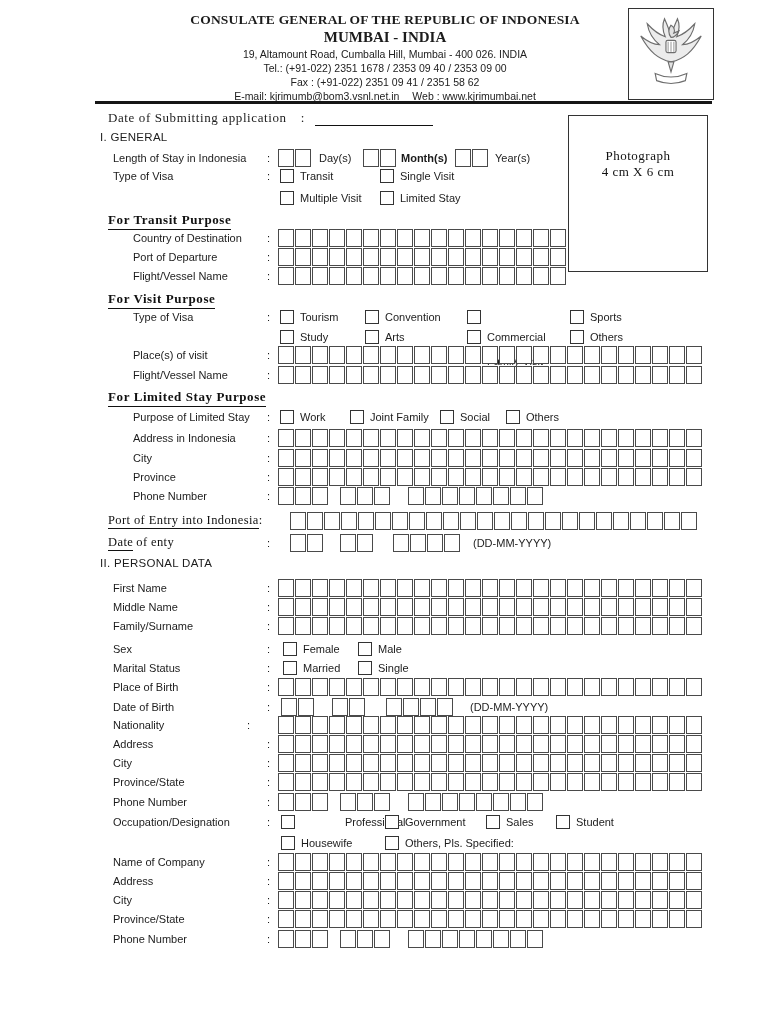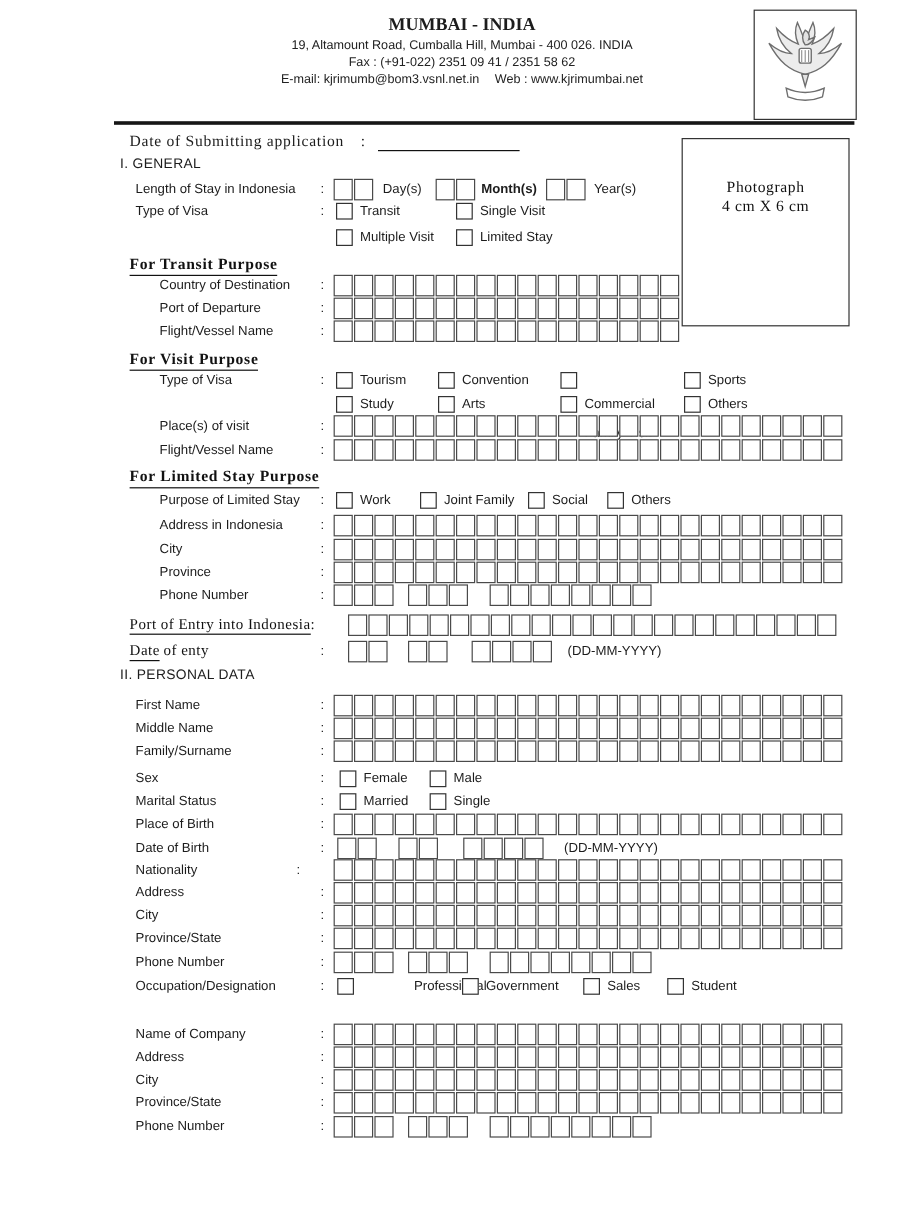--- a/index.html
+++ b/index.html
@@ -42,22 +42,24 @@
         font-family:"Liberation Serif",serif;font-size:13px;letter-spacing:.6px;}
   .submit-colon{margin:0 10px 0 14px;}
   .blank-line{display:inline-block;width:118px;border-bottom:1.4px solid #111;height:14px;}
 </style>
 </head>
 <body>
 
 <div class="page">
 
   <div class="hdr">
+    <div class="hdr-org">CONSULATE GENERAL OF THE REPUBLIC OF INDONESIA</div>
     <div class="hdr-city">MUMBAI - INDIA</div>
     <div class="hdr-line">19, Altamount Road, Cumballa Hill, Mumbai - 400 026. INDIA</div>
+    <div class="hdr-line">Tel.: (+91-022) 2351 1678 / 2353 09 40 / 2353 09 00</div>
     <div class="hdr-line">Fax : (+91-022) 2351 09 41 / 2351 58 62</div>
     <div class="hdr-contact">
       <span>E-mail: kjrimumb@bom3.vsnl.net.in</span>
       <span style="margin-left:10px;">Web :  www.kjrimumbai.net</span>
     </div>
   </div>
 
   <div class="emblem-box">
     <svg width="72" height="80" viewBox="0 0 100 110">
       <g fill="#ececec" stroke="#6e6e6e" stroke-width="1.6">
@@ -781,20 +783,26 @@
     <span class="colon">:</span>
     <span class="cb" style="left:186px;"></span>
     <span class="cbl" style="left:206px;padding-left:44px;">Professional</span>
     <span class="cb" style="left:290px;"></span>
     <span class="cbl" style="left:310px;">Government</span>
     <span class="cb" style="left:391px;"></span>
     <span class="cbl" style="left:411px;">Sales</span>
     <span class="cb" style="left:461px;"></span>
     <span class="cbl" style="left:481px;">Student</span>
   </div>
+  <div class="row" style="top:834px;">
+    <span class="cb" style="left:186px;"></span>
+    <span class="cbl" style="left:206px;">Housewife</span>
+    <span class="cb" style="left:290px;"></span>
+    <span class="cbl" style="left:310px;">Others, Pls. Specified:</span>
+  </div>
   <div class="row" style="top:853px;">
     <span class="lbl in2">Name of Company</span>
     <span class="colon">:</span>
     <div class="cells" style="left:183px;">
         <span class="cell"></span>
         <span class="cell"></span>
         <span class="cell"></span>
         <span class="cell"></span>
         <span class="cell"></span>
         <span class="cell"></span>

